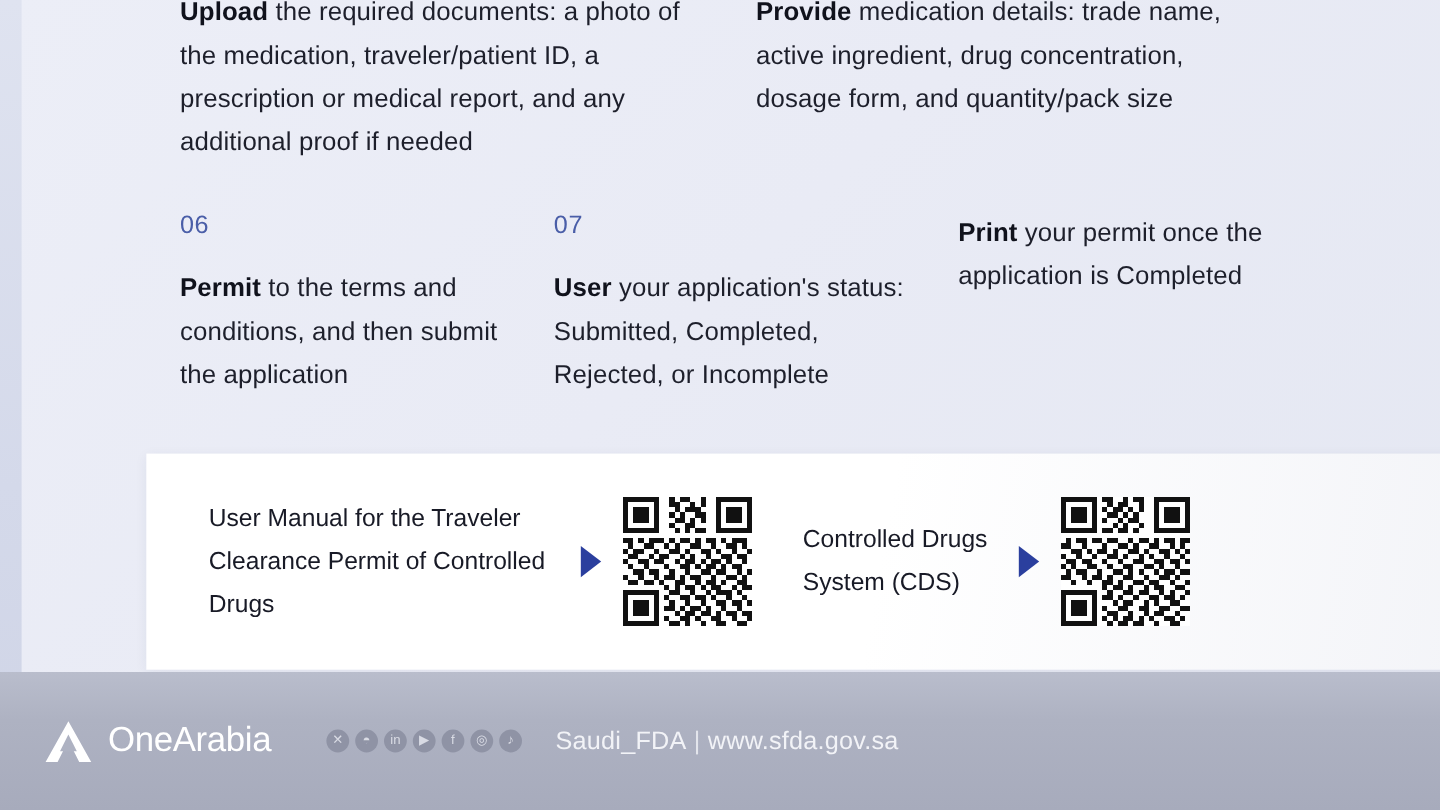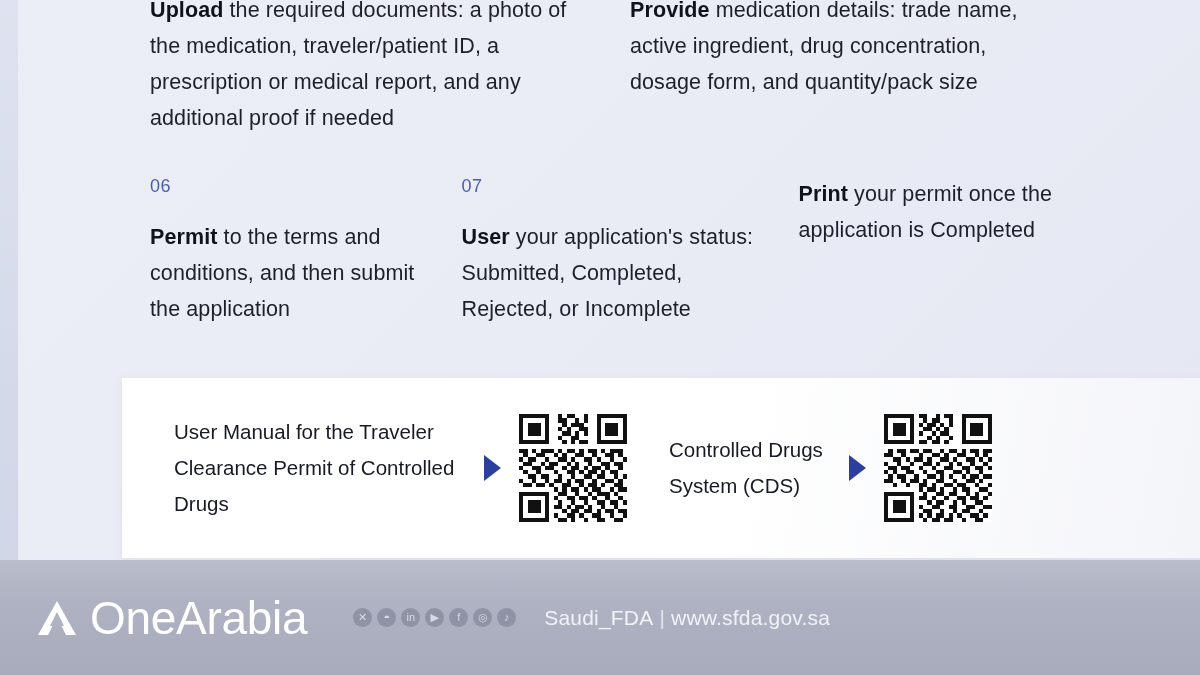--- a/index.html
+++ b/index.html
@@ -46,21 +46,21 @@
   .steps {
     position: absolute;
     left: 150px;
     top: 176px;
     width: 960px;
     display: flex;
   }
   .step { width: 340px; padding-right: 32px; }
   .step:nth-child(2) { width: 368px; }
   .step-num {
-    font-size: 18px;
+    font-size: 21px;
     color: #4a5ea8;
     font-weight: normal;
     letter-spacing: 0.5px;
     margin-bottom: 22px;
   }
 
   
   .qr-card {
     position: absolute;
     left: 122px;
@@ -104,21 +104,21 @@
     display: flex;
     align-items: center;
   }
   .logo-wrap {
     display: flex;
     align-items: center;
     margin-left: 36px;
   }
   .logo-mark { width: 44px; height: 40px; margin-right: 10px; }
   .logo-text {
-    font-size: 46px;
+    font-size: 29px;
     color: #ffffff;
     letter-spacing: -0.3px;
     font-family: "Liberation Sans", sans-serif;
   }
   .social {
     display: flex;
     align-items: center;
     margin-left: 46px;
     gap: 5px;
   }

